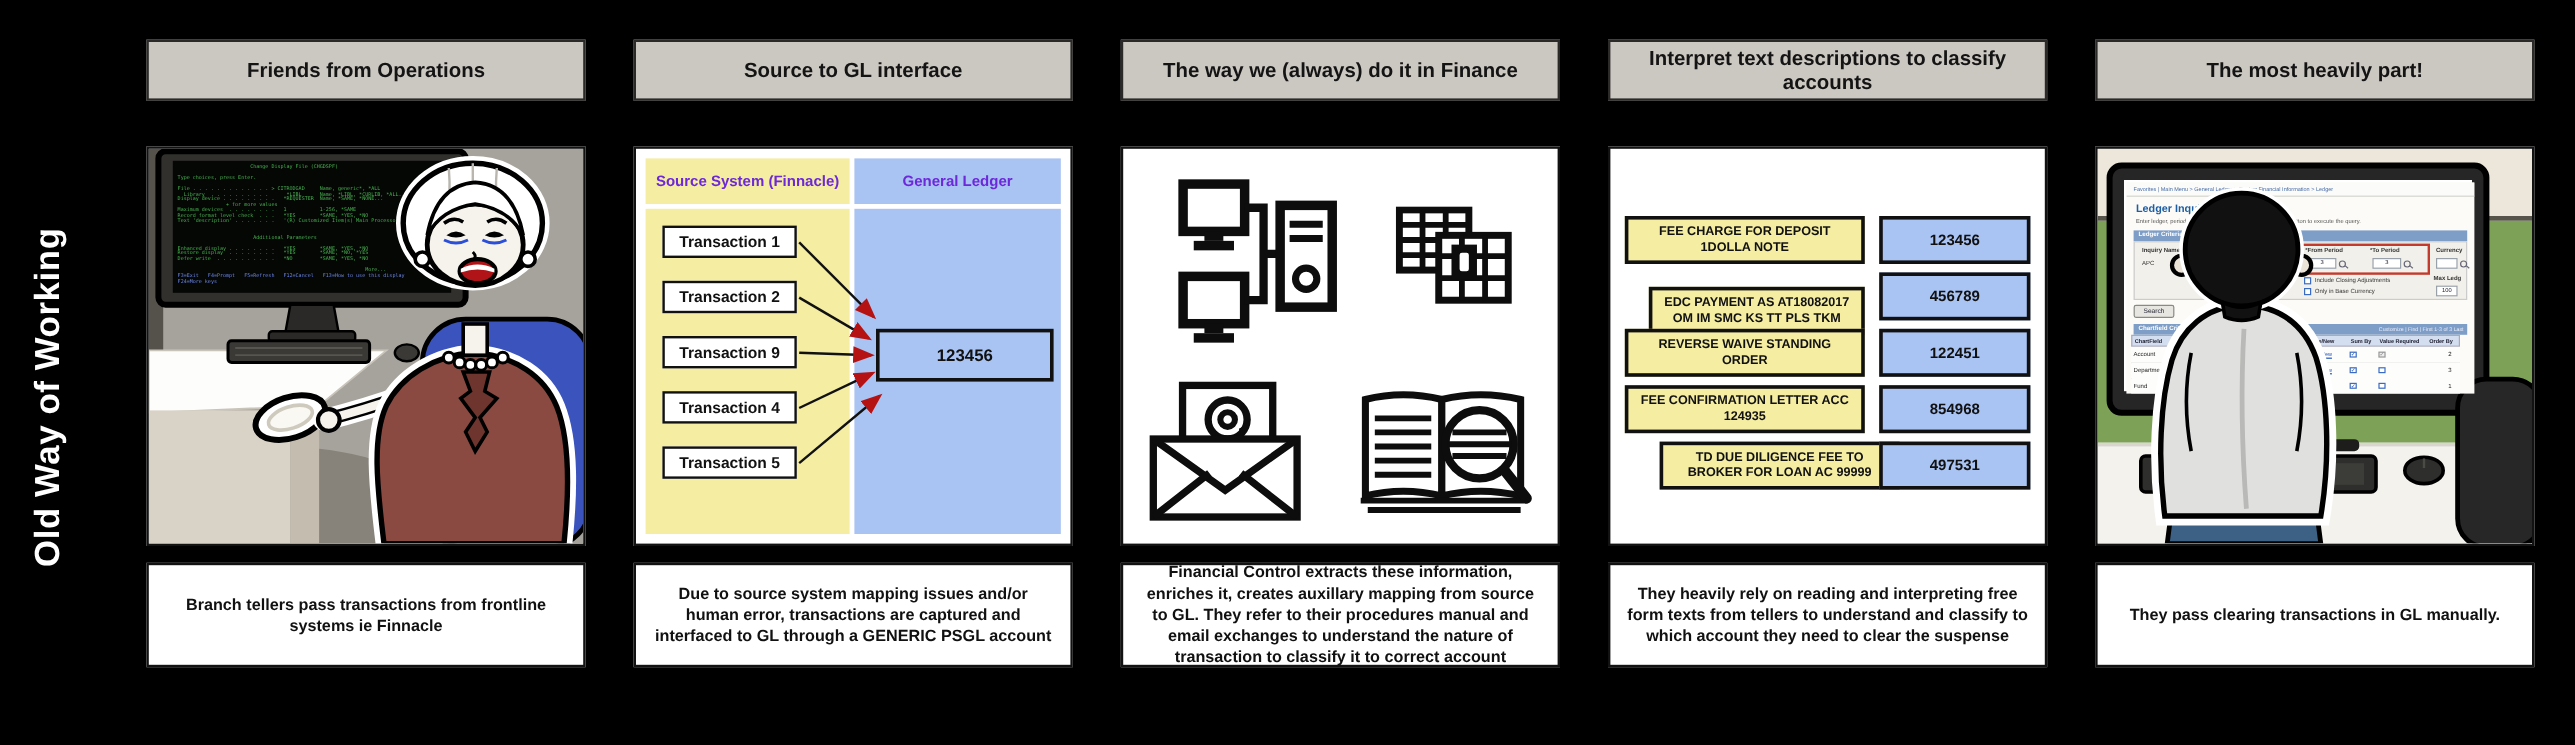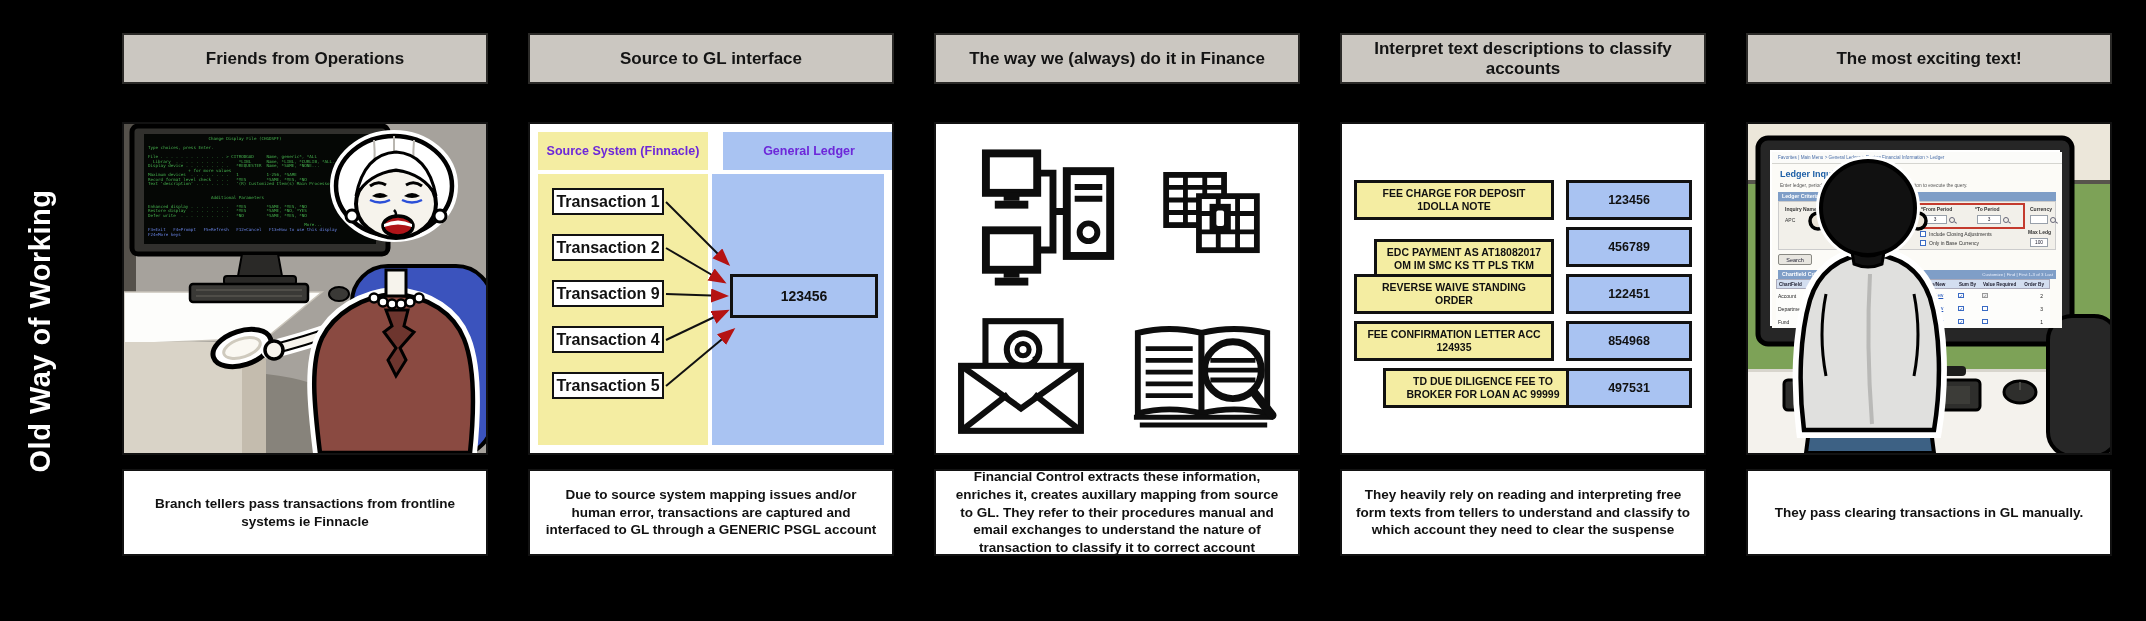--- a/index.html
+++ b/index.html
@@ -32,21 +32,21 @@
         font-size:4.2px;line-height:4.5px;white-space:pre;}
   #term-body{top:13px;color:#46b24e;}
   #term-fk{top:104px;color:#6b86e8;}
 
   
   .col-head{display:flex;align-items:center;justify-content:center;font-weight:700;
             font-size:12.5px;color:#6d28d9;text-align:center;}
   .yellow{background:#f4eda2;}
   .blue{background:#a9c3f2;}
   .tx{background:#fff;border:2px solid #111;display:flex;align-items:center;justify-content:center;
-      font-weight:700;font-size:16px;color:#111;box-sizing:border-box;}
+      font-weight:700;font-size:13px;color:#111;box-sizing:border-box;}
   .glbox{background:#a9c3f2;border:3px solid #111;display:flex;align-items:center;justify-content:center;
          font-weight:700;font-size:14px;color:#111;box-sizing:border-box;}
 
   
   .desc{background:#f4eda2;border:3px solid #111;display:flex;align-items:center;justify-content:center;
         text-align:center;font-weight:700;font-size:10.5px;line-height:1.25;color:#111;
         box-sizing:border-box;padding:0 8px;}
   .acct{background:#a9c3f2;border:3px solid #111;display:flex;align-items:center;justify-content:center;
         font-weight:700;font-size:12.5px;color:#111;box-sizing:border-box;}
 
@@ -184,21 +184,21 @@
         </g>
       </svg>
     </div>
     <div class="p-caption">Branch tellers pass transactions from frontline systems ie Finnacle</div>
   </div>
 
   <div class="panel" id="p2">
     <div class="p-header">Source to GL interface</div>
     <div class="p-content">
       <div class="ab col-head yellow" style="left:8px;top:8px;width:170px;height:38px;">Source System (Finnacle)</div>
-      <div class="ab col-head blue" style="left:193px;top:8px;width:172px;height:38px;">General Ledger</div>
+      <div class="ab col-head blue" style="left:182px;top:8px;width:172px;height:38px;">General Ledger</div>
       <div class="ab yellow" style="left:8px;top:50px;width:170px;height:271px;"></div>
       <div class="ab blue" style="left:182px;top:50px;width:172px;height:271px;"></div>
 
       <div class="ab tx" style="left:22px;top:64px;width:112px;height:27px;">Transaction 1</div>
       <div class="ab tx" style="left:22px;top:110px;width:112px;height:27px;">Transaction 2</div>
       <div class="ab tx" style="left:22px;top:156px;width:112px;height:27px;">Transaction 9</div>
       <div class="ab tx" style="left:22px;top:202px;width:112px;height:27px;">Transaction 4</div>
       <div class="ab tx" style="left:22px;top:248px;width:112px;height:27px;">Transaction 5</div>
 
       <div class="ab glbox" style="left:200px;top:150px;width:148px;height:44px;">123456</div>
@@ -275,21 +275,21 @@
       <div class="ab acct" style="left:224px;top:150px;width:126px;height:40px;">122451</div>
       <div class="ab desc" style="left:12px;top:197px;width:200px;height:40px;">FEE CONFIRMATION LETTER ACC 124935</div>
       <div class="ab acct" style="left:224px;top:197px;width:126px;height:40px;">854968</div>
       <div class="ab desc" style="left:12px;top:244px;width:200px;height:40px;margin-left:29px;">TD DUE DILIGENCE FEE TO BROKER FOR LOAN AC 99999</div>
       <div class="ab acct" style="left:224px;top:244px;width:126px;height:40px;">497531</div>
     </div>
     <div class="p-caption">They heavily rely on reading and interpreting free form texts from tellers to understand and classify to which account they need to clear the suspense</div>
   </div>
 
   <div class="panel" id="p5">
-    <div class="p-header">The most exciting text!</div>
+    <div class="p-header">The most heavily part!</div>
     <div class="p-content">
       <svg class="layer" viewBox="0 0 362 329">
         <rect x="0" y="0" width="362" height="58" fill="#ece7da"></rect>
         <rect x="0" y="56" width="362" height="4" fill="#57544c"></rect>
         <rect x="0" y="60" width="362" height="185" fill="#7da257"></rect>
         <rect x="0" y="245" width="362" height="84" fill="#f4f2ed"></rect>
         <rect x="0" y="245" width="362" height="3" fill="#d8d5cd"></rect>
         <rect x="10" y="14" width="314" height="206" rx="10" fill="#262626" stroke="#000" stroke-width="5"></rect>
         <rect x="22" y="26" width="290" height="176" fill="#fff"></rect>
         <rect x="150" y="220" width="36" height="24" fill="#1d1d1c"></rect>

